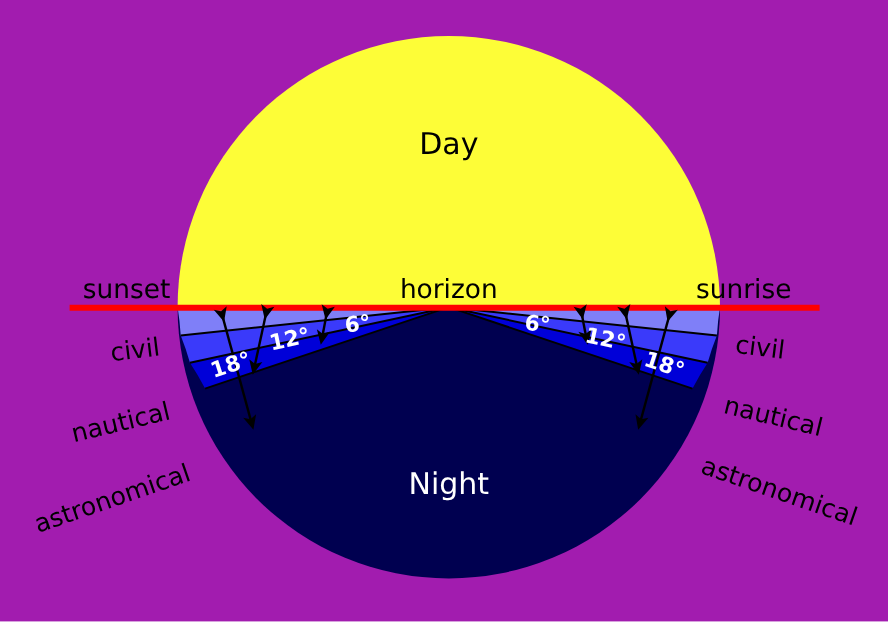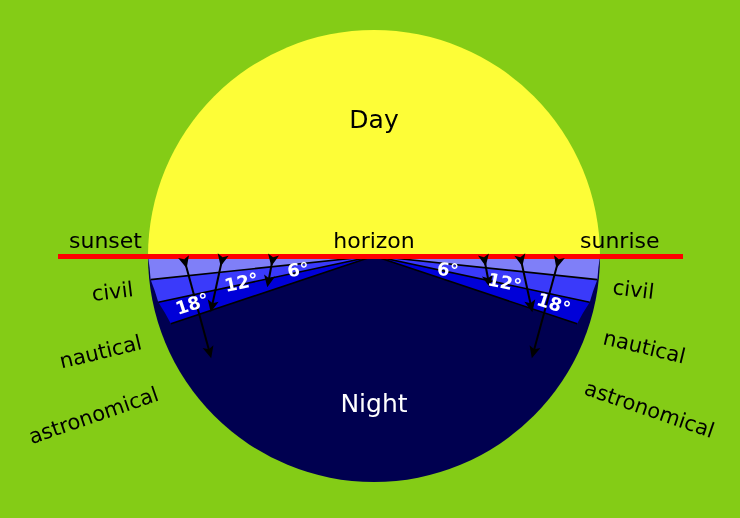--- a/index.html
+++ b/index.html
@@ -11,21 +11,21 @@
   body {
     width: 740px;
     height: 518px;
     overflow: hidden;
     font-family: "DejaVu Sans", "Liberation Sans", sans-serif;
   }
   #diagram-root {
     position: relative;
     width: 740px;
     height: 518px;
-    background: #84cc16;
+    background: #a21caf;
   }
   svg#twilight-svg {
     display: block;
     width: 740px;
     height: 518px;
   }
   .zone-label-outer {
     font-family: "DejaVu Sans", "Liberation Sans", sans-serif;
     font-size: 21px;
     fill: #000000;

